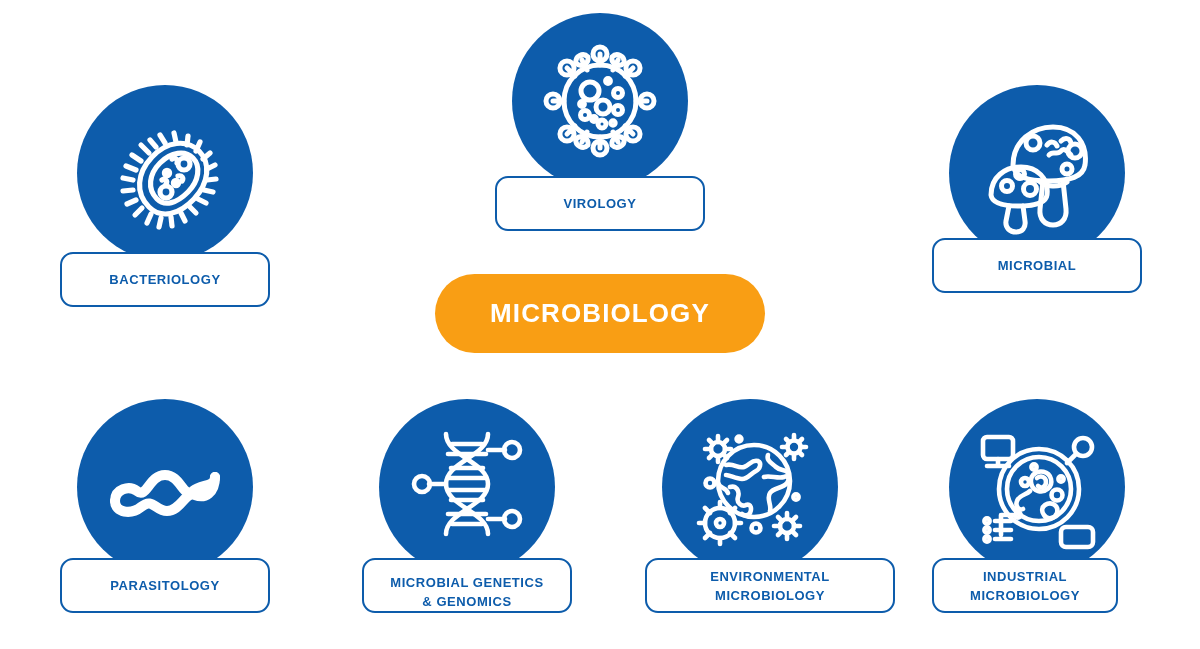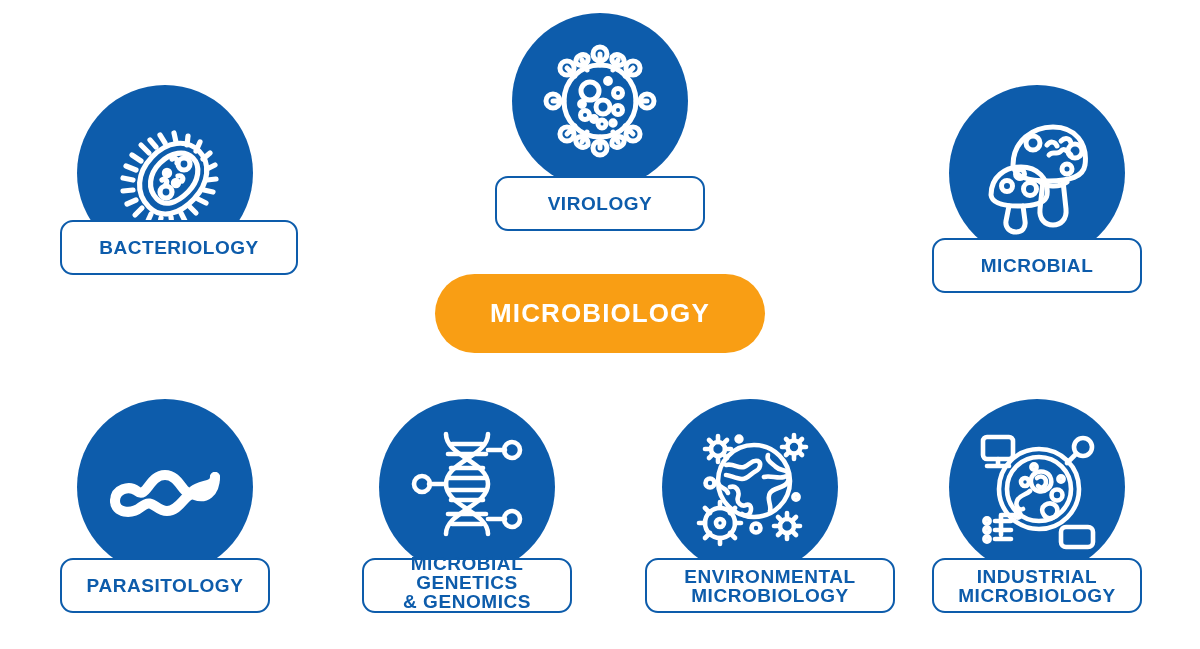--- a/index.html
+++ b/index.html
@@ -40,21 +40,21 @@
     border-radius: 13px;
     display: flex;
     align-items: center;
     justify-content: center;
     box-sizing: border-box;
     text-align: center;
     z-index: 5;
   }
   .label-text {
     color: #0D5CAB;
-    font-size: 19px;
+    font-size: 13px;
     font-weight: bold;
     letter-spacing: 0.55px;
     line-height: 19px;
     white-space: pre-line;
   }
   .center-badge {
     position: absolute;
     left: 435px;
     top: 274px;
     width: 330px;
@@ -113,21 +113,21 @@
           <circle cx="79" cy="51" r="6"></circle>
           <circle cx="61" cy="79" r="6"></circle>
           <circle cx="62" cy="60" r="2.6"></circle>
           <circle cx="71" cy="70" r="2.6"></circle>
           <path d="M67 46 C70 44 73 46 72 50"></path>
           <path d="M73 63 C77 62 79 65 77 68"></path>
           <path d="M57 67 C60 65 63 68 61 71"></path>
         </svg>
       </span>
     </div>
-    <div class="label-box" style="left:60px; top:220px; width:238px; height:55px;">
+    <div class="label-box" style="left:60px; top:252px; width:210px; height:55px;">
       <span class="label-text">BACTERIOLOGY</span>
     </div>
   </div>
 
   <div class="node">
     <div class="circle" style="left:512px; top:13px; width:176px; height:176px;">
       <span>
         <svg width="126" height="126" viewBox="0 0 126 126" fill="none" stroke="#FFFFFF" stroke-width="5" stroke-linecap="round" stroke-linejoin="round">
 
           <circle cx="63" cy="63" r="36"></circle>
@@ -349,19 +349,19 @@
           <line x1="22" y1="107" x2="38" y2="107"></line>
           <line x1="22" y1="116" x2="38" y2="116"></line>
           <circle cx="14" cy="98" r="2.6"></circle>
           <circle cx="14" cy="107" r="2.6"></circle>
           <circle cx="14" cy="116" r="2.6"></circle>
 
           <rect x="88" y="104" width="32" height="20" rx="5"></rect>
         </svg>
       </span>
     </div>
-    <div class="label-box" style="left:932px; top:558px; width:210px; height:55px;">
+    <div class="label-box" style="left:932px; top:558px; width:186px; height:55px;">
       <span class="label-text">INDUSTRIAL
 MICROBIOLOGY</span>
     </div>
   </div>
 
 </div>
 
 </body></html>

